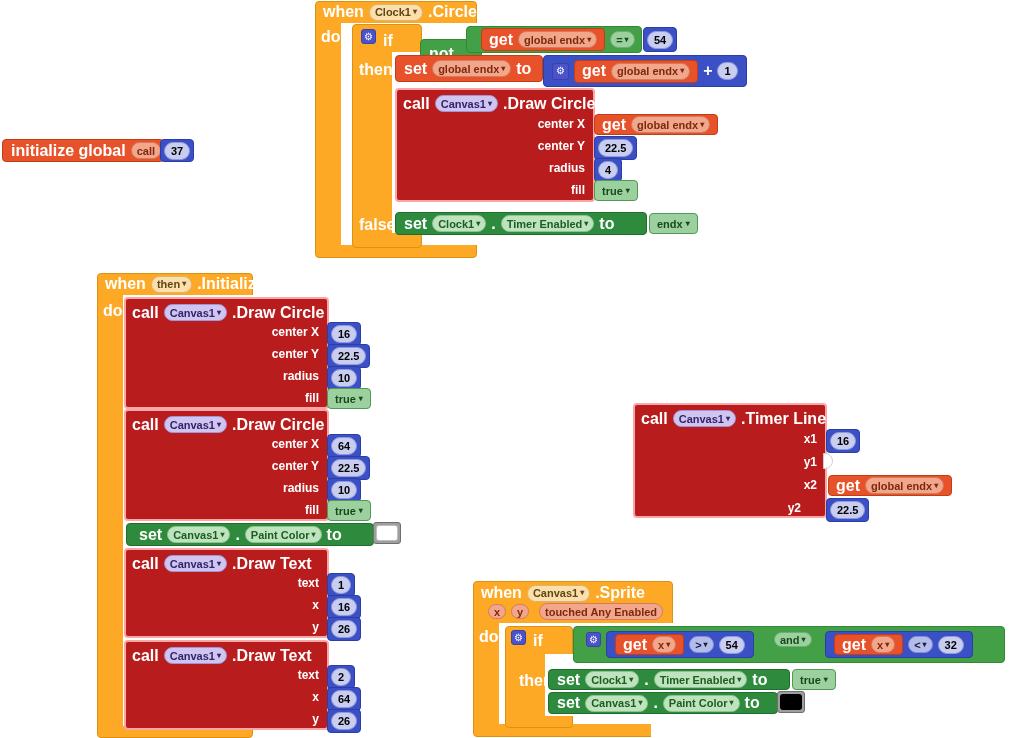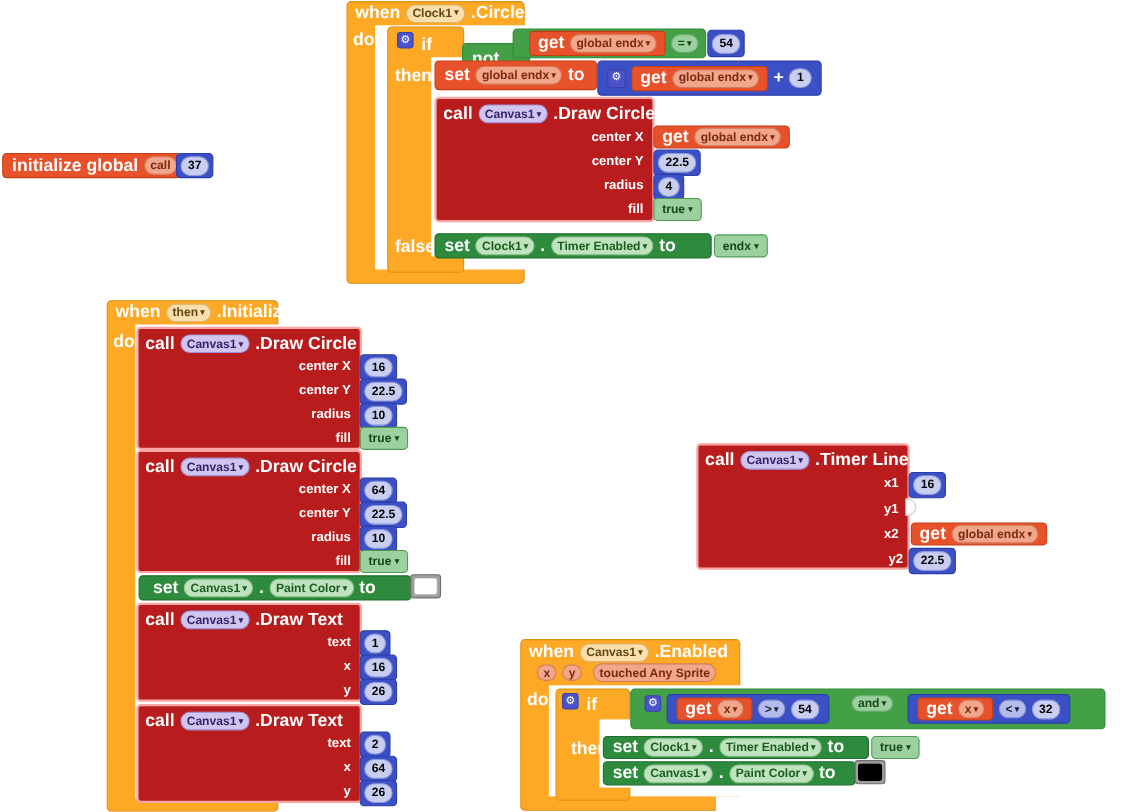--- a/index.html
+++ b/index.html
@@ -305,21 +305,21 @@
       <span class="t">call</span>
       <span class="pill p-prp">
           <span>Canvas1</span>
           <span class="arr">▾</span>
         </span>
       <span class="t">.Timer Line</span>
     </div>
     <span class="plabel" style="top:28px;right:8px">x1</span>
     <span class="plabel" style="top:51px;right:8px">y1</span>
     <span class="plabel" style="top:74px;right:8px">x2</span>
-    <span class="plabel" style="top:97px;right:4px">y2</span>
+    <span class="plabel" style="top:97px;right:24px">y2</span>
     <span class="ab numblk" style="left:191px;top:24px">
         <span class="fld">16</span>
       </span>
     <span class="ab sock" style="left:188px;top:48px;width:10px;height:16px"></span>
     <span class="ab var getblk" style="left:193px;top:70px;border-radius:4px;border:1px solid #C23F16">
       <span class="t">get</span>
       <span class="pill p-var">
           <span>global endx</span>
           <span class="arr">▾</span>
         </span>
@@ -333,30 +333,30 @@
 <div class="ab" style="left:473px;top:581px;width:545px;height:157px">
   <div class="ab ev" style="left:0;top:0;width:200px;height:156px"></div>
   <div class="ab cut" style="left:26px;top:42px;width:175px;height:101px"></div>
   <div class="ab cut" style="left:178px;top:143px;width:23px;height:14px"></div>
   <div class="ab flexr z2" style="left:0;top:2px;height:20px">
     <span class="t">when</span>
     <span class="pill p-ev">
         <span>Canvas1</span>
         <span class="arr">▾</span>
       </span>
-    <span class="t">.Enabled</span>
+    <span class="t">.Sprite</span>
   </div>
   <span class="ab pill p-var z2" style="left:15px;top:23px">
       <span>x</span>
     </span>
   <span class="ab pill p-var z2" style="left:38px;top:23px">
       <span>y</span>
     </span>
   <span class="ab pill p-var z2" style="left:66px;top:22px;height:17px">
-      <span>touched Any Sprite</span>
+      <span>touched Any Enabled</span>
     </span>
   <span class="t ab z2" style="left:6px;top:48px">do</span>
 
   <div class="ab ev z2" style="left:32px;top:45px;width:68px;height:102px"></div>
   <div class="ab cut z2" style="left:72px;top:73px;width:29px;height:62px"></div>
   <span class="ab gear z2" style="left:38px;top:49px">⚙</span>
   <span class="t ab z2" style="left:60px;top:52px">if</span>
   <span class="t ab z2" style="left:46px;top:92px">then</span>
 
   <div class="ab lgc z2" style="left:100px;top:45px;width:432px;height:37px"></div>

